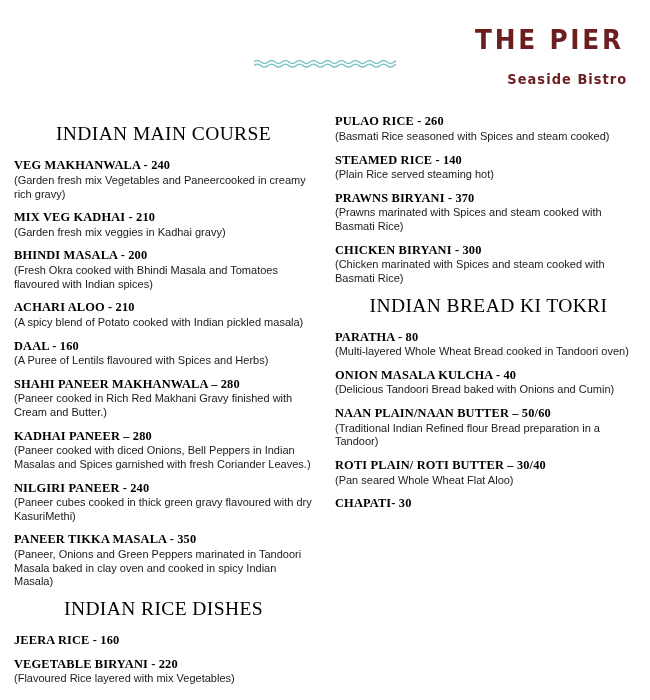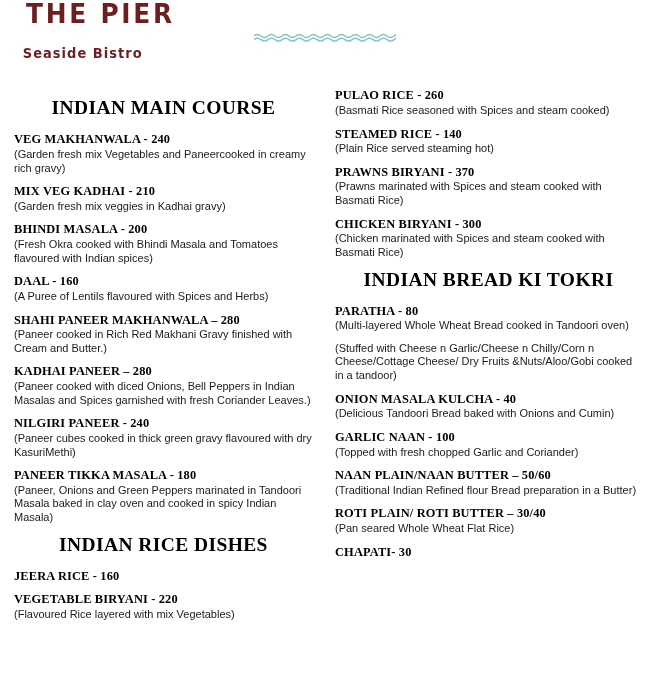--- a/index.html
+++ b/index.html
@@ -12,21 +12,22 @@
     height: 700px;
     background: #ffffff;
     font-family: "Liberation Serif", "DejaVu Serif", serif;
     color: #111111;
     overflow: hidden;
   }
 
   
   .brand {
     width: 100%;
-    text-align: left;
+    padding-top: 26px;
+    text-align: right;
   }
   .brand-title {
     font-family: "DejaVu Sans", sans-serif;
     font-weight: bold;
     font-size: 27px;
     letter-spacing: 3px;
     color: #6b1f21;
     line-height: 1.05;
     margin: 0;
     transform: scaleX(0.92);
@@ -58,21 +59,21 @@
   .column {
     width: 325px;
     padding: 0 14px;
   }
   .column-left  { padding-left: 14px; padding-right: 12px; }
   .column-right { padding-left: 10px; padding-right: 8px; margin-top: -9px; }
 
   .section-heading {
     text-align: center;
     font-family: "Liberation Serif", "DejaVu Serif", serif;
-    font-weight: bold;
+    font-weight: normal;
     font-size: 19.5px;
     letter-spacing: 0.4px;
     color: #000000;
     margin: 0 0 13px 0;
     white-space: nowrap;
   }
   .heading-spaced-top { margin-top: 8px; }
 
   .item { margin-bottom: 9px; }
   .item-name {
@@ -115,37 +116,41 @@
       </div>
       <div class="item">
         <div class="item-name">MIX VEG KADHAI - 210</div>
         <div class="item-desc">(Garden fresh mix veggies in Kadhai gravy)</div>
       </div>
       <div class="item">
         <div class="item-name">BHINDI MASALA - 200</div>
         <div class="item-desc">(Fresh Okra cooked with Bhindi Masala and Tomatoes flavoured with Indian spices)</div>
       </div>
       <div class="item">
+        <div class="item-name">ACHARI ALOO - 210</div>
+        <div class="item-desc">(A spicy blend of Potato cooked with Indian pickled masala)</div>
+      </div>
+      <div class="item">
         <div class="item-name">DAAL - 160</div>
         <div class="item-desc">(A Puree of Lentils flavoured with Spices and Herbs)</div>
       </div>
       <div class="item">
         <div class="item-name">SHAHI PANEER MAKHANWALA – 280</div>
         <div class="item-desc">(Paneer cooked in Rich Red Makhani Gravy finished with Cream and Butter.)</div>
       </div>
       <div class="item">
         <div class="item-name">KADHAI PANEER – 280</div>
         <div class="item-desc">(Paneer cooked with diced Onions, Bell Peppers in Indian Masalas and Spices garnished with fresh Coriander Leaves.)</div>
       </div>
       <div class="item">
         <div class="item-name">NILGIRI PANEER - 240</div>
         <div class="item-desc">(Paneer cubes cooked in thick green gravy flavoured with dry KasuriMethi)</div>
       </div>
       <div class="item">
-        <div class="item-name">PANEER TIKKA MASALA - 180</div>
+        <div class="item-name">PANEER TIKKA MASALA - 350</div>
         <div class="item-desc">(Paneer, Onions and Green Peppers marinated in Tandoori Masala baked in clay oven and cooked in spicy Indian Masala)</div>
       </div>
       <div class="section-heading heading-spaced-top">INDIAN RICE DISHES</div>
       <div class="item">
         <div class="item-name">JEERA RICE - 160</div>
       </div>
       <div class="item">
         <div class="item-name">VEGETABLE BIRYANI - 220</div>
         <div class="item-desc">(Flavoured Rice layered with mix Vegetables)</div>
       </div>
@@ -166,35 +171,30 @@
       <div class="item">
         <div class="item-name">CHICKEN BIRYANI - 300</div>
         <div class="item-desc">(Chicken marinated with Spices and steam cooked with Basmati Rice)</div>
       </div>
       <div class="section-heading heading-spaced-top">INDIAN BREAD KI TOKRI</div>
       <div class="item">
         <div class="item-name">PARATHA - 80</div>
         <div class="item-desc">(Multi-layered Whole Wheat Bread cooked in Tandoori oven)</div>
       </div>
       <div class="item">
-        <div class="item-desc">(Stuffed with Cheese n Garlic/Cheese n Chilly/Corn n Cheese/Cottage Cheese/ Dry Fruits &amp;Nuts/Aloo/Gobi cooked in a tandoor)</div>
       </div>
       <div class="item">
         <div class="item-name">ONION MASALA KULCHA - 40</div>
         <div class="item-desc">(Delicious Tandoori Bread baked with Onions and Cumin)</div>
       </div>
       <div class="item">
-        <div class="item-name">GARLIC NAAN - 100</div>
-        <div class="item-desc">(Topped with fresh chopped Garlic and Coriander)</div>
-      </div>
-      <div class="item">
         <div class="item-name">NAAN PLAIN/NAAN BUTTER – 50/60</div>
-        <div class="item-desc">(Traditional Indian Refined flour Bread preparation in a Butter)</div>
+        <div class="item-desc">(Traditional Indian Refined flour Bread preparation in a Tandoor)</div>
       </div>
       <div class="item">
         <div class="item-name">ROTI PLAIN/ ROTI BUTTER – 30/40</div>
-        <div class="item-desc">(Pan seared Whole Wheat Flat Rice)</div>
+        <div class="item-desc">(Pan seared Whole Wheat Flat Aloo)</div>
       </div>
       <div class="item">
         <div class="item-name">CHAPATI- 30</div>
       </div>
     </div>
 </div>
 
 </body></html>

